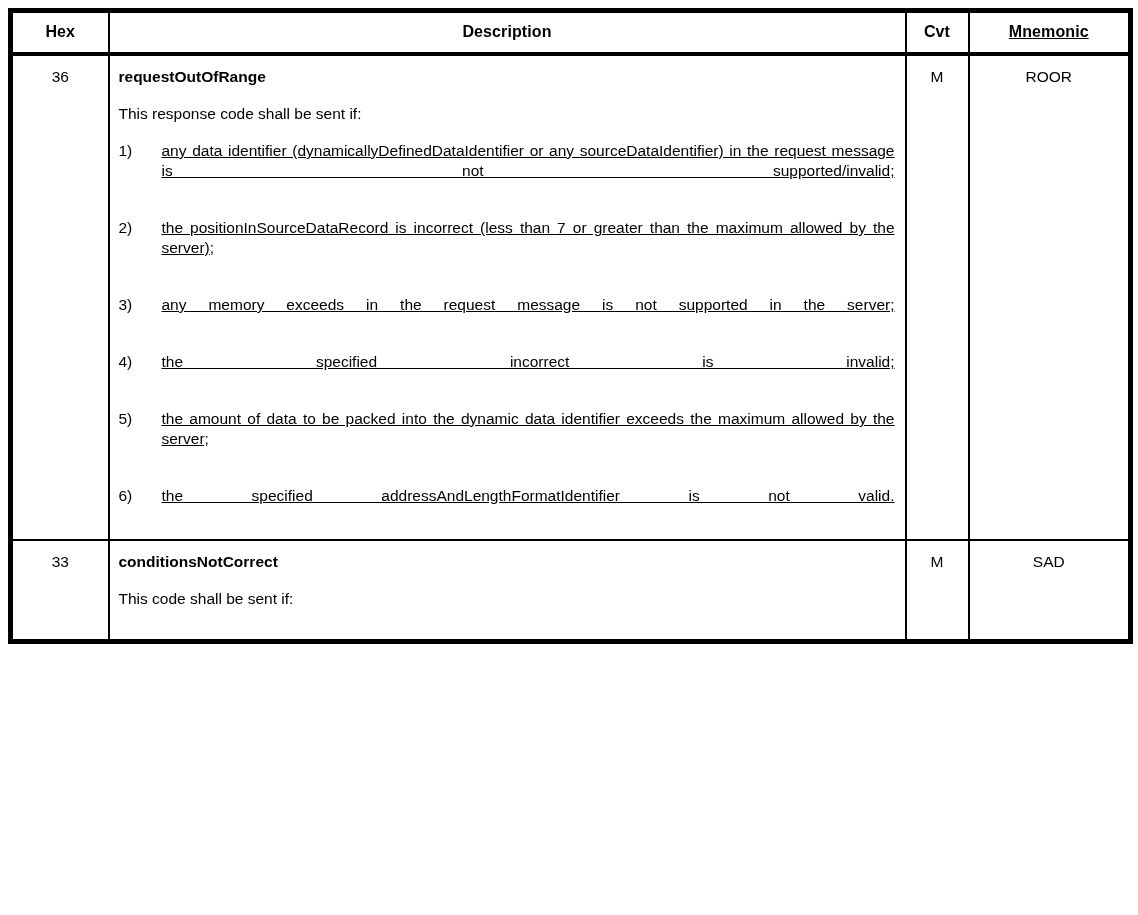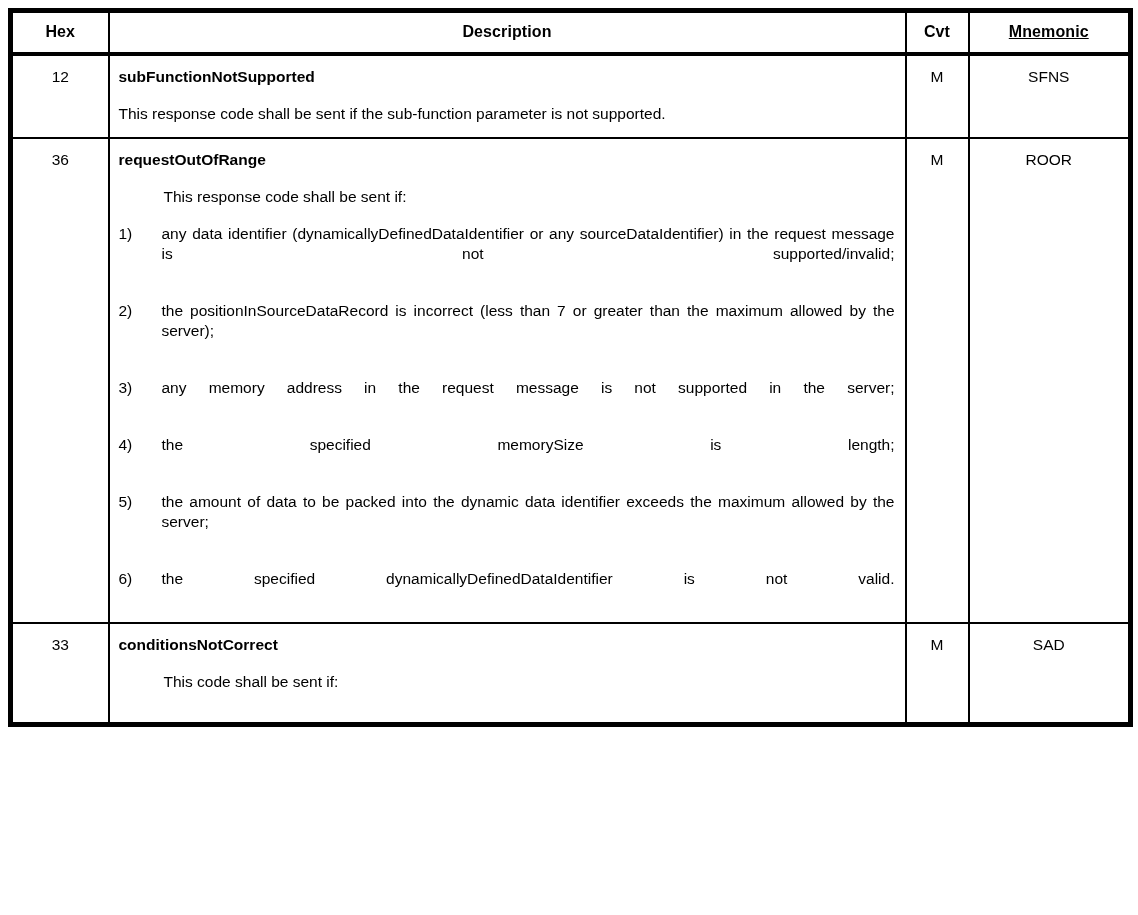--- a/index.html
+++ b/index.html
@@ -96,21 +96,20 @@
     font-size: 15.5px;
     line-height: 20px;
     margin: 0 0 0 0;
     text-align: justify;
     text-justify: inter-word;
     hyphens: none;
   }
 
   .desc-para.lead {
     margin-bottom: 17px;
-    margin-left: 45px;
   }
 
   .desc-para.nojustify {
     text-align: left;
   }
 
   ol.num-list {
     list-style: none;
     margin: 0;
     padding: 0;
@@ -131,20 +130,21 @@
     position: absolute;
     left: 0;
     top: 0;
     width: 30px;
     text-align: left;
     font-size: 15.5px;
     line-height: 20px;
   }
   ol.num-list > li .li-text {
     display: block;
+    text-decoration: underline;
   }
   
   ol.num-list > li .li-text::after {
     content: "";
     display: inline-block;
     width: 100%;
   }
   .desc-para.just::after {
     content: "";
     display: inline-block;
@@ -168,61 +168,52 @@
       <tr>
         <th>Hex</th>
         <th>Description</th>
         <th>Cvt</th>
         <th>Mnemonic</th>
       </tr>
     </thead>
 
     <tbody>
 
-      <tr>
-        <td class="hex-cell">12</td>
-        <td class="desc-cell">
-          <div class="desc-title">subFunctionNotSupported</div>
-          <p class="desc-para nojustify">This response code shall be sent if the sub-function parameter is not supported.</p>
-        </td>
-        <td class="cvt-cell">M</td>
-        <td class="mnemonic-cell">SFNS</td>
-      </tr>
 
 
 
       <tr>
         <td class="hex-cell">36</td>
         <td class="desc-cell">
           <div class="desc-title">requestOutOfRange</div>
           <p class="desc-para lead nojustify">This response code shall be sent if:</p>
           <ol class="num-list">
             <li>
               <span class="marker">1)</span>
               <span class="li-text">any data identifier (dynamicallyDefinedDataIdentifier or any sourceDataIdentifier) in the request message is not supported/invalid;</span>
             </li>
             <li>
               <span class="marker">2)</span>
               <span class="li-text">the positionInSourceDataRecord is incorrect (less than 7 or greater than the maximum allowed by the server);</span>
             </li>
             <li>
               <span class="marker">3)</span>
-              <span class="li-text">any memory address in the request message is not supported in the server;</span>
+              <span class="li-text">any memory exceeds in the request message is not supported in the server;</span>
             </li>
             <li>
               <span class="marker">4)</span>
-              <span class="li-text">the specified memorySize is length;</span>
+              <span class="li-text">the specified incorrect is invalid;</span>
             </li>
             <li>
               <span class="marker">5)</span>
               <span class="li-text">the amount of data to be packed into the dynamic data identifier exceeds the maximum allowed by the server;</span>
             </li>
             <li>
               <span class="marker">6)</span>
-              <span class="li-text">the specified dynamicallyDefinedDataIdentifier is not valid.</span>
+              <span class="li-text">the specified addressAndLengthFormatIdentifier is not valid.</span>
             </li>
           </ol>
         </td>
         <td class="cvt-cell">M</td>
         <td class="mnemonic-cell">ROOR</td>
       </tr>
 
       <tr>
         <td class="hex-cell">33</td>
         <td class="desc-cell">

